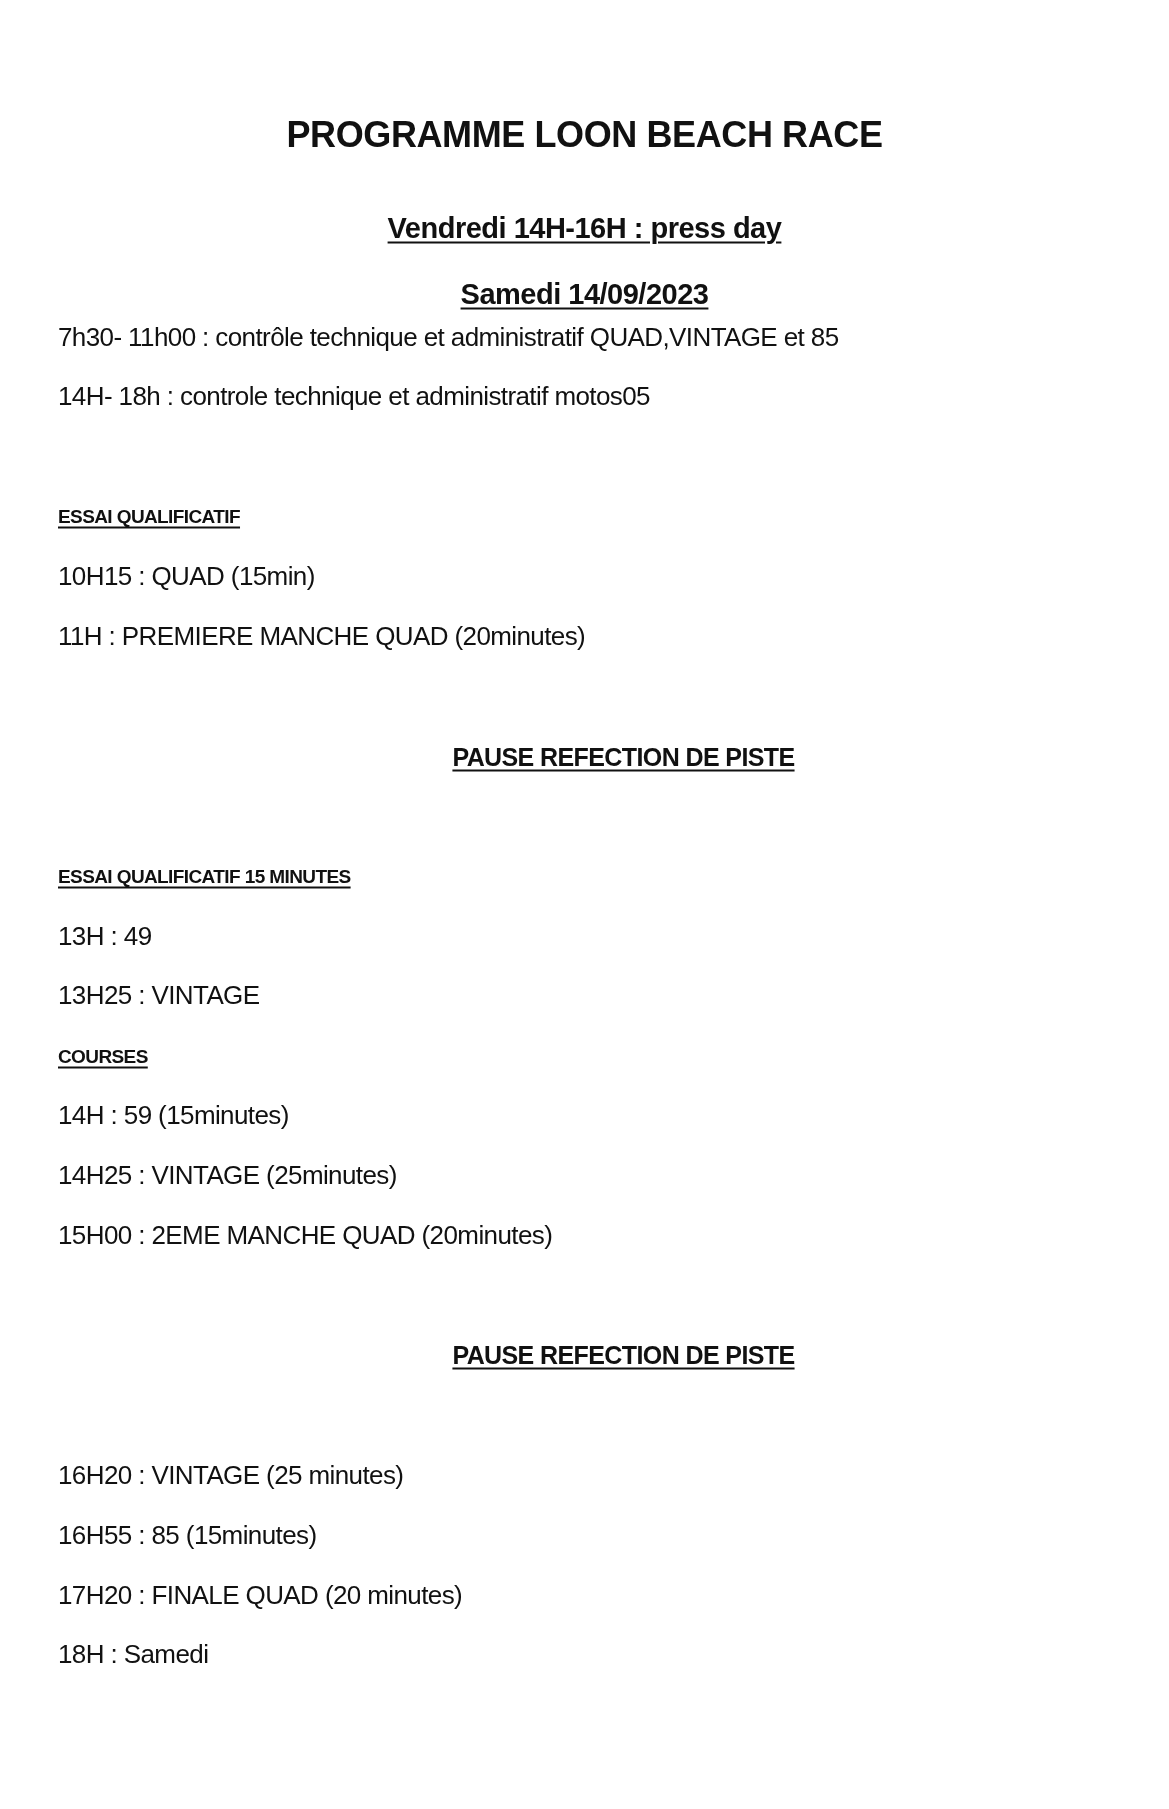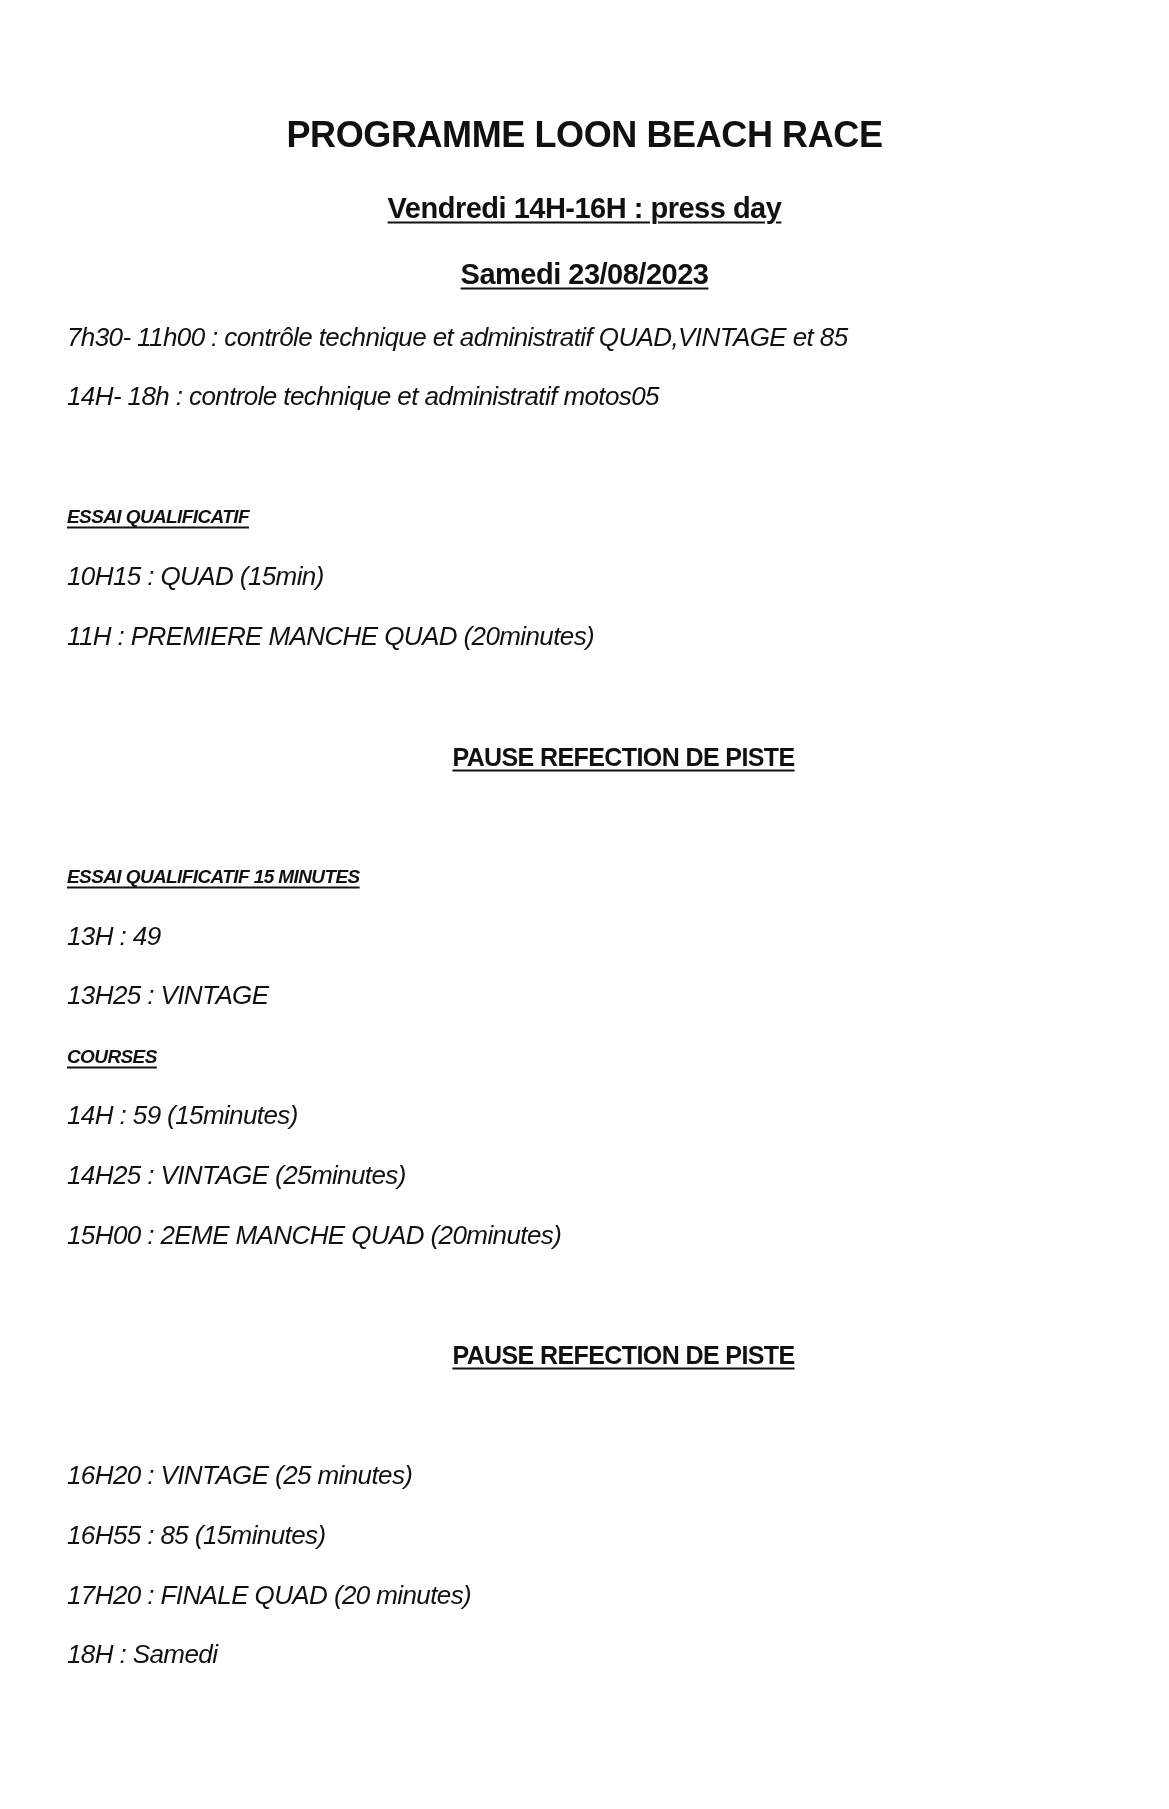--- a/index.html
+++ b/index.html
@@ -1,32 +1,32 @@
 <!DOCTYPE html>
 <html><head>
 <meta charset="utf-8">
 <style>
   html, body { margin:0; padding:0; background:#ffffff; }
   body { width:1169px; height:1809px; position:relative; overflow:hidden;
          font-family:"Liberation Sans", sans-serif; color:#111111; }
   .line { position:absolute; white-space:nowrap; line-height:1; transform:translateY(-50%); }
-  .left { left:67px; font-size:26px; letter-spacing:-0.6px;font-style:italic; }
+  .left { left:58px; font-size:26px; letter-spacing:-0.6px; }
   .center { left:0; width:1169px; text-align:center; }
   .h-title { font-size:36px; font-weight:bold; letter-spacing:-0.4px; }
-  .h-sub { font-size:29px; font-weight:bold; text-decoration:underline; letter-spacing:-0.5px; text-decoration-thickness:2px; text-underline-offset:4px; }
+  .h-sub { font-size:29px; font-weight:bold; text-decoration:underline; letter-spacing:-0.5px; text-decoration-thickness:2px; text-underline-offset:4px;margin-top:20px; }
   .h-sec { font-size:19px; font-weight:bold; text-decoration:underline; letter-spacing:-0.6px; text-decoration-thickness:2px; text-underline-offset:4px; }
   .h-pause { font-size:25px; font-weight:bold; text-decoration:underline; letter-spacing:-0.6px; text-decoration-thickness:2px; text-underline-offset:4px;margin-left:39px; }
 </style>
 </head>
 <body>
 
 <div>
   <div class="line center h-title" style="top:135px">PROGRAMME LOON BEACH RACE</div>
   <div class="line center h-sub" style="top:208px">Vendredi  14H-16H : press day</div>
-  <div class="line center h-sub" style="top:274px">Samedi 23/08/2023</div>
+  <div class="line center h-sub" style="top:274px">Samedi 14/09/2023</div>
 
   <div class="line left" style="top:337px">7h30- 11h00 : contrôle technique et administratif QUAD,VINTAGE et 85</div>
   <div class="line left" style="top:396px">14H- 18h : controle technique et administratif motos05</div>
 
   <div class="line left h-sec" style="top:516px">ESSAI QUALIFICATIF</div>
   <div class="line left" style="top:576px">10H15 : QUAD (15min)</div>
   <div class="line left" style="top:636px">11H : PREMIERE MANCHE QUAD (20minutes)</div>
 
   <div class="line center h-pause" style="top:757px">PAUSE REFECTION DE PISTE</div>
 

